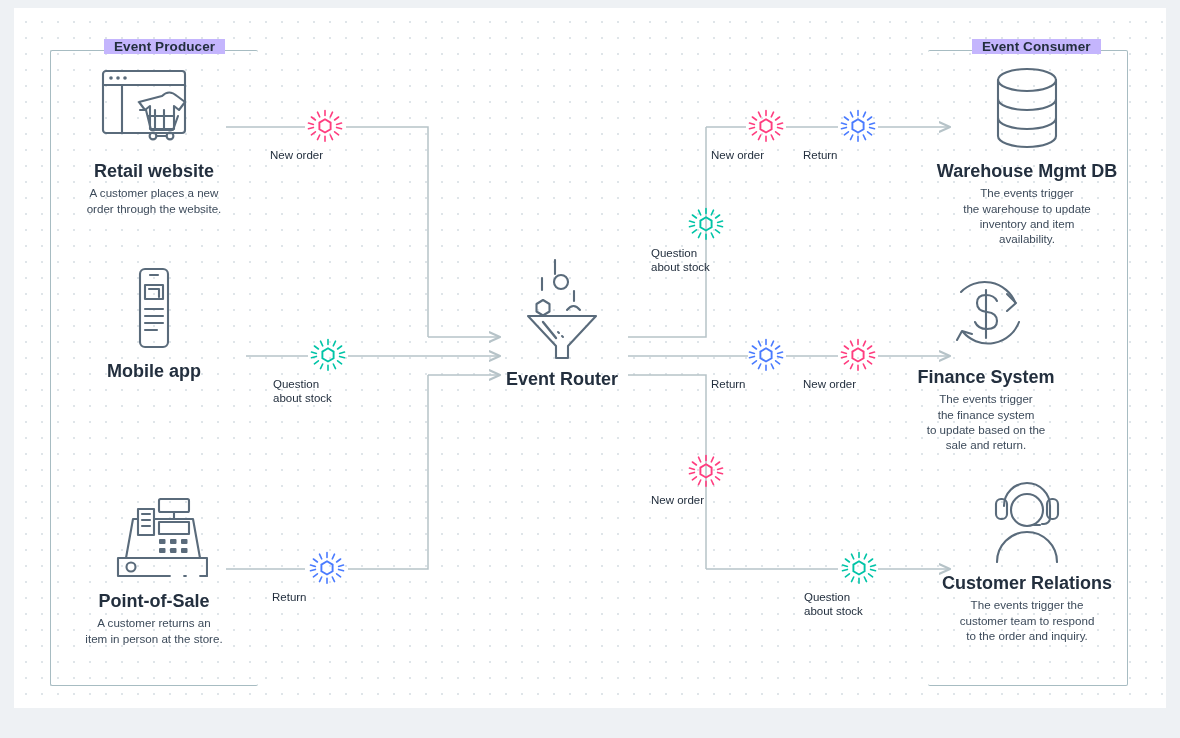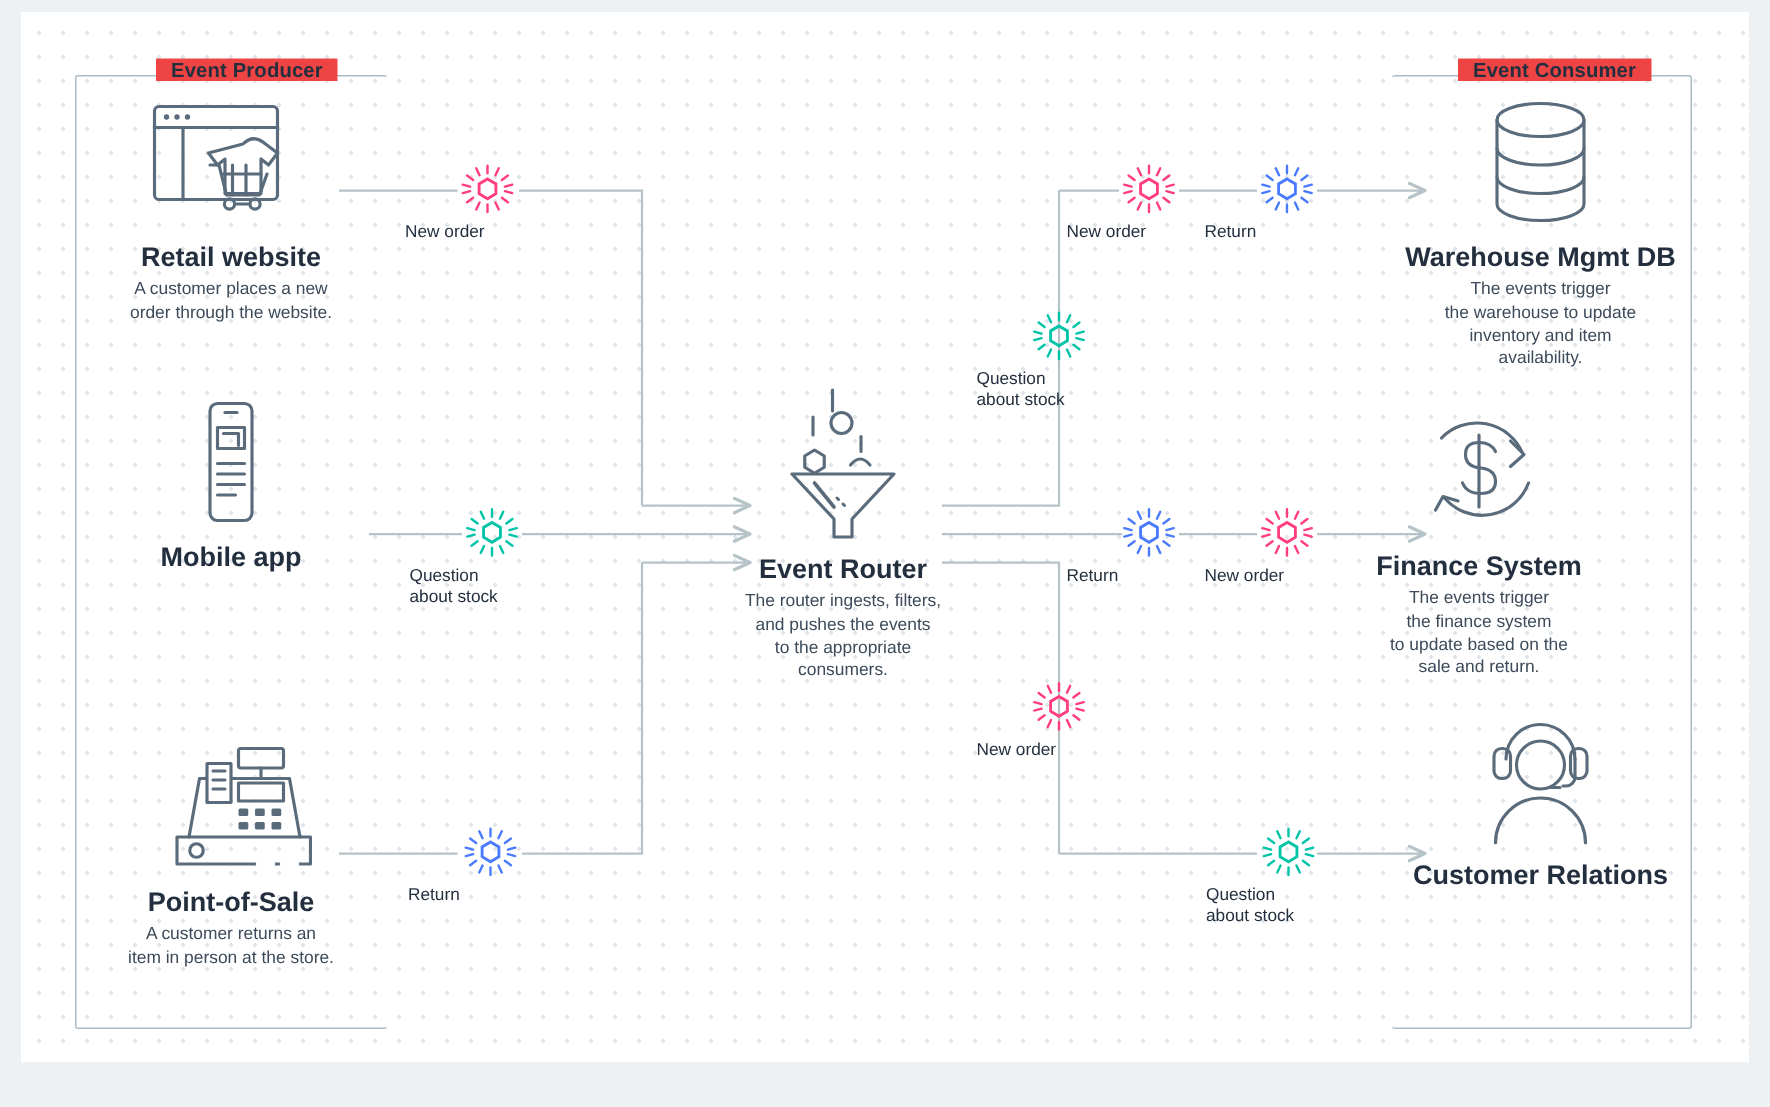--- a/index.html
+++ b/index.html
@@ -22,21 +22,21 @@
     position:absolute;
     border:1.6px solid #a7bcc2;
     border-radius:2px;
     box-sizing:border-box;
   }
   .group-box.producer{left:50px;top:50px;width:208px;height:636px;border-right:none;}
   .group-box.consumer{left:928px;top:50px;width:200px;height:636px;border-left:none;}
   .group-title{
     position:absolute;top:39px;
     font-size:13.5px;font-weight:bold;color:#232f3e;
-    background:#ef4444;padding:0 10px;letter-spacing:.1px;white-space:nowrap;
+    background:#c4b5fd;padding:0 10px;letter-spacing:.1px;white-space:nowrap;
   }
   .group-title.producer{left:104px;}
   .group-title.consumer{left:972px;}
 
   
   .node{position:absolute;text-align:center;}
   .node .icon{height:92px;display:flex;align-items:center;justify-content:center;}
   .node .n-title{
     font-size:18px;font-weight:bold;color:#232f3e;margin-top:6px;line-height:1.3;
   }
@@ -170,24 +170,20 @@
       <path d="M62,33 V43"></path>
       <circle cx="49" cy="24" r="7"></circle>
       <path d="M31,42 l-6.5,4 v7.5 l6.5,4 6.5,-4 V46 z"></path>
       <path d="M55,52 q6.5,-8 13,0"></path>
       <path d="M16,58 H84 L56,88 V100 H44 V88 Z"></path>
       <path d="M31,64 L44,80" stroke-width="2.4"></path>
       <path d="M46,74 l1,1 M50,78 l1,1" stroke-width="2"></path>
     </svg>
   </div>
   <div class="n-title">Event Router</div>
-  <div class="n-desc" style="white-space:pre-line;">The router ingests, filters,
-and pushes the events
-to the appropriate
-consumers.</div>
 </div>
 
 <div class="node" style="left:932px;top:62px;width:190px;">
   <div class="icon">
     <svg width="76" height="86" viewBox="0 0 76 86" fill="none" stroke="#5a6b7b" stroke-width="2.1" stroke-linecap="round" stroke-linejoin="round">
       <ellipse cx="38" cy="15" rx="29" ry="11"></ellipse>
       <path d="M9,15 V71 a29,11 0 0 0 58,0 V15"></path>
       <path d="M9,34 a29,11 0 0 0 58,0"></path>
       <path d="M9,53 a29,11 0 0 0 58,0"></path>
     </svg>
@@ -223,20 +219,23 @@
       <path d="M18,29 a23,23 0 0 1 46,0"></path>
       <path d="M64,29 v12 a6,6 0 0 1 -6,6 h-2"></path>
       <rect x="10" y="22" width="11" height="20" rx="5"></rect>
       <rect x="61" y="22" width="11" height="20" rx="5"></rect>
       <circle cx="41" cy="33" r="16"></circle>
       <path d="M48,48 h6"></path>
       <path d="M11,85 a30,30 0 0 1 60,0"></path>
     </svg>
   </div>
   <div class="n-title">Customer Relations</div>
+  <div class="n-desc" style="white-space:pre-line;">The events trigger the
+customer team to respond
+to the order and inquiry.</div>
 </div>
 
 <div class="evt" style="left:270px;top:107px;">
   <div class="burst">
     <svg width="38" height="38" viewBox="0 0 38 38" fill="none" stroke="#ff3d7f" stroke-width="1.6" stroke-linecap="round">
       <path d="M19,11.3 L24.6,14.6 L24.6,21.2 L19,24.5 L13.4,21.2 L13.4,14.6 Z" stroke-width="1.9"></path>
       <path d="M19,7.5 V2.5 M24.3,8.8 L26.5,4.2 M28.6,12 L32.6,9 M30.6,16.4 L35.5,15.1
                M30.6,19.4 L35.5,20.7 M28.6,23.8 L32.6,26.8 M24.3,27 L26.5,31.6 M19,28.3 V33.3
                M13.7,27 L11.5,31.6 M9.4,23.8 L5.4,26.8 M7.4,19.4 L2.5,20.7 M7.4,16.4 L2.5,15.1
                M9.4,12 L5.4,9 M13.7,8.8 L11.5,4.2"></path>

